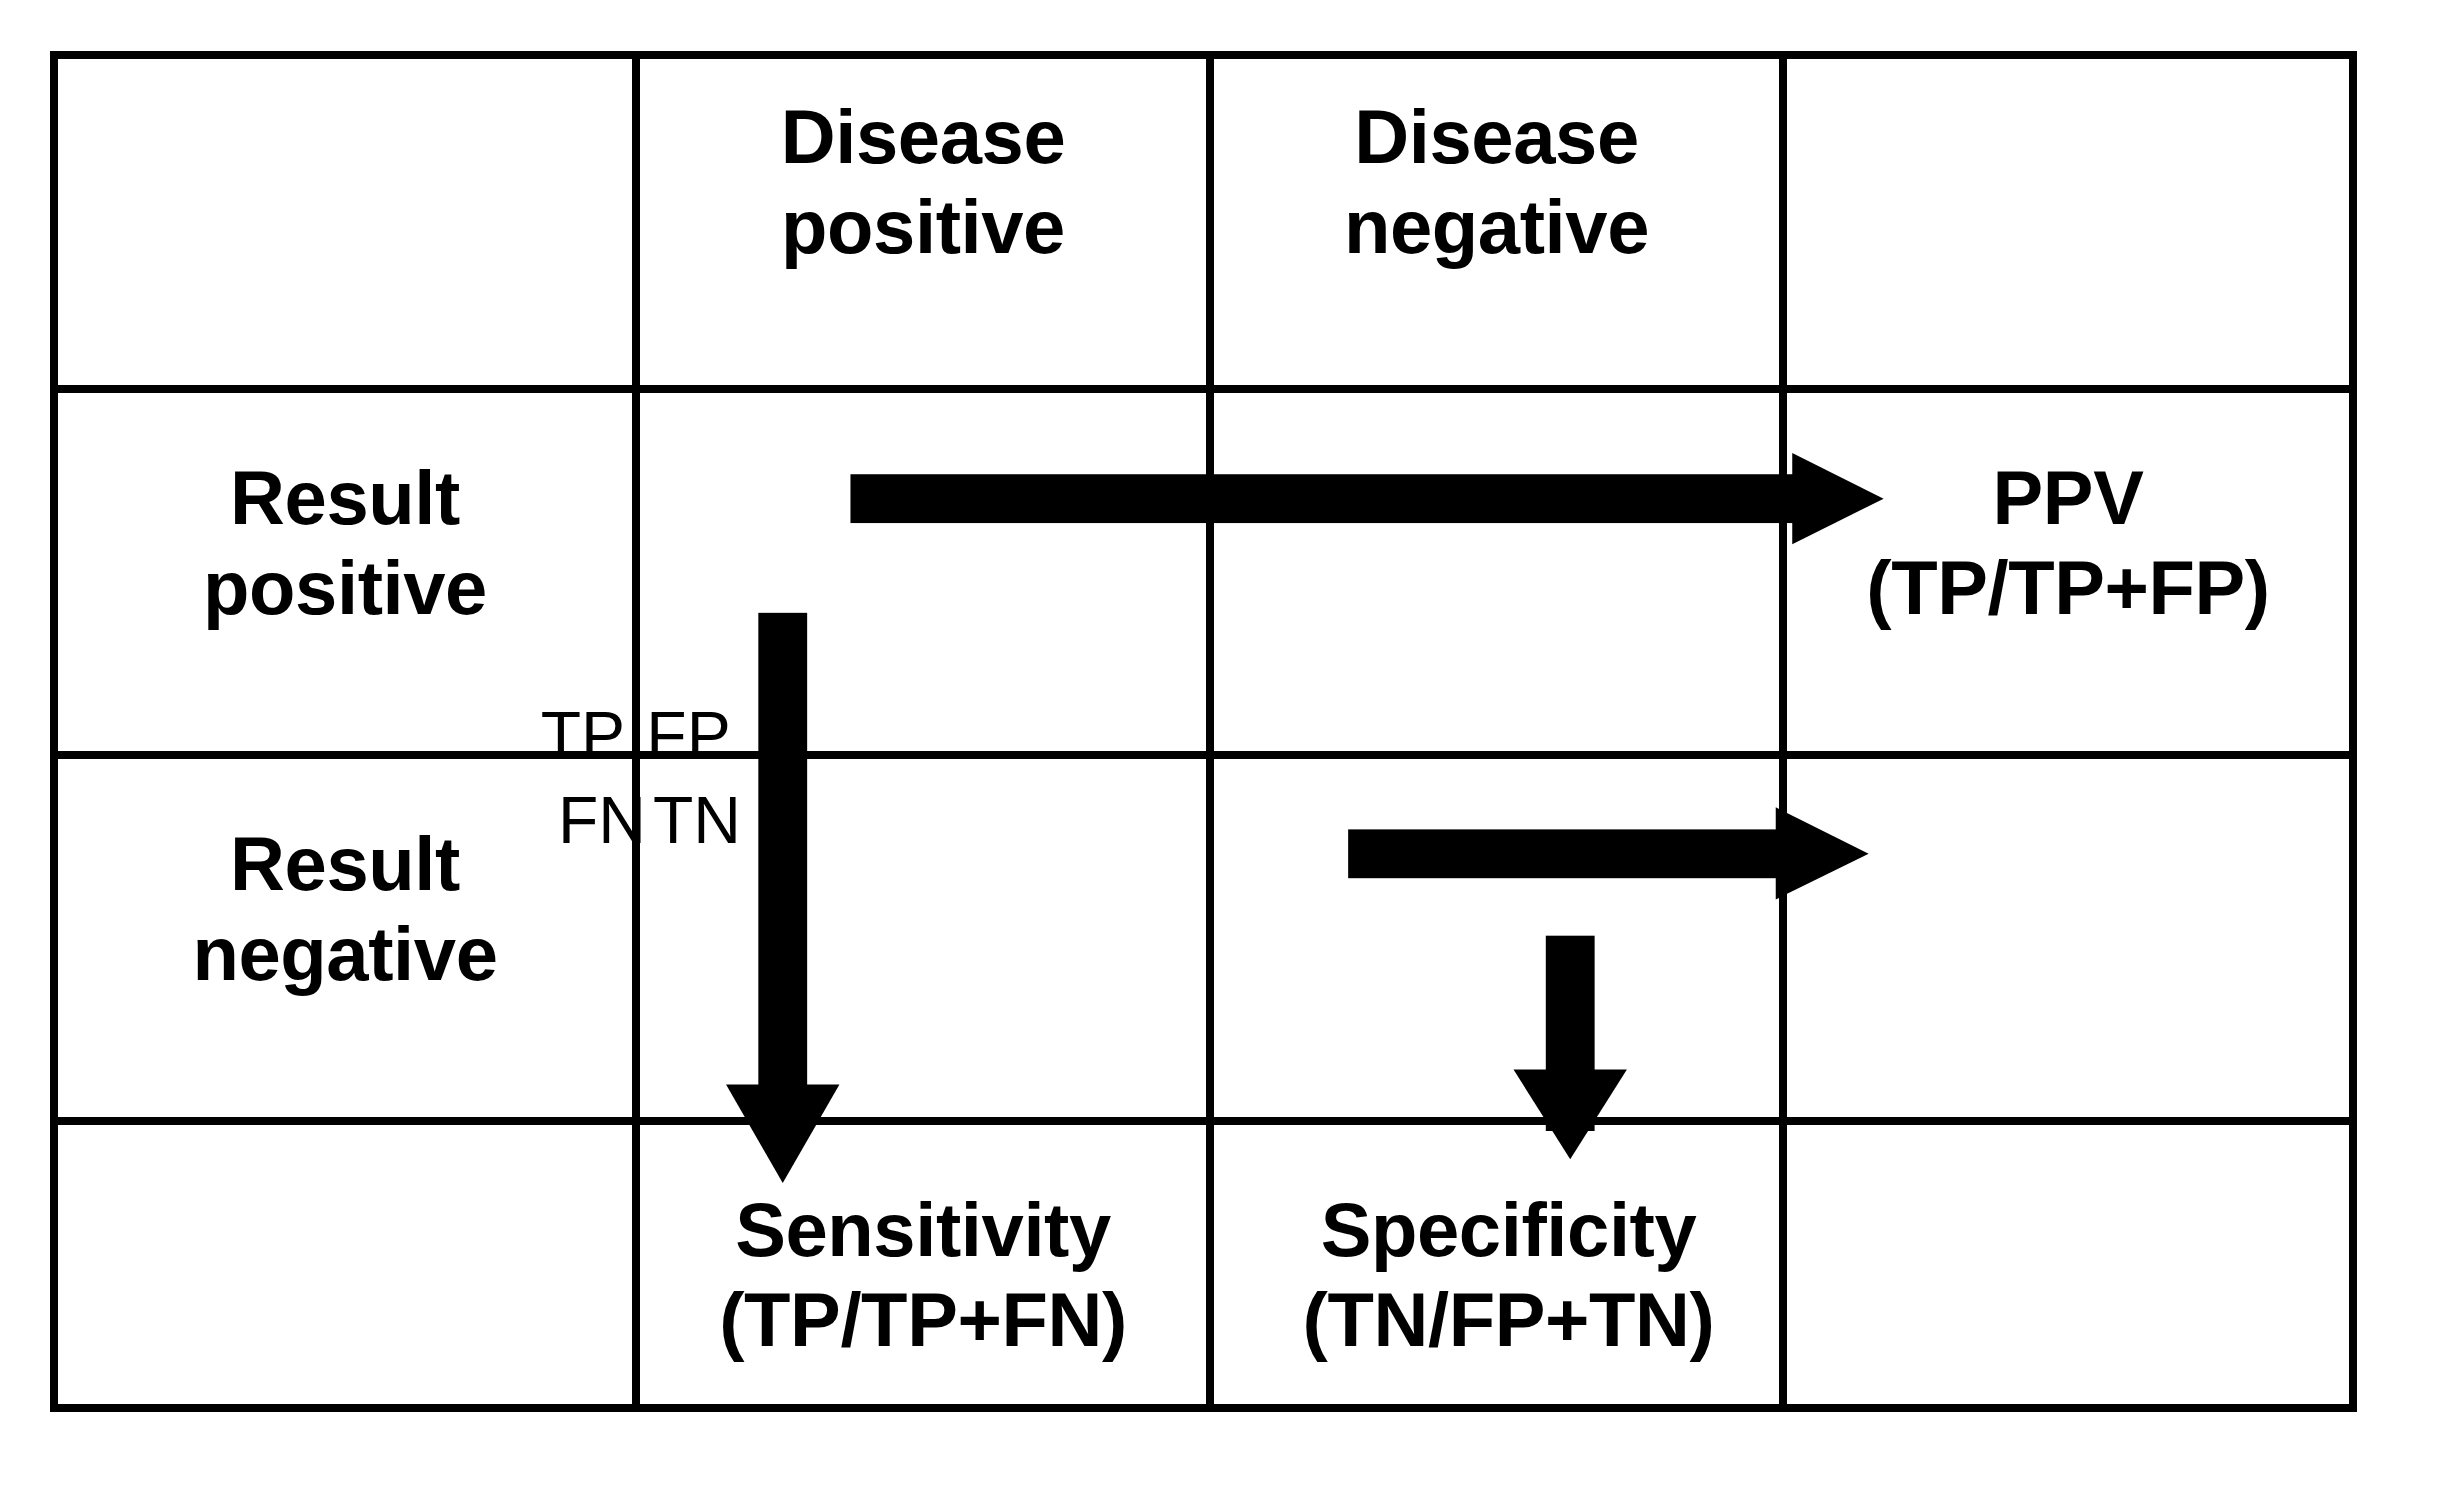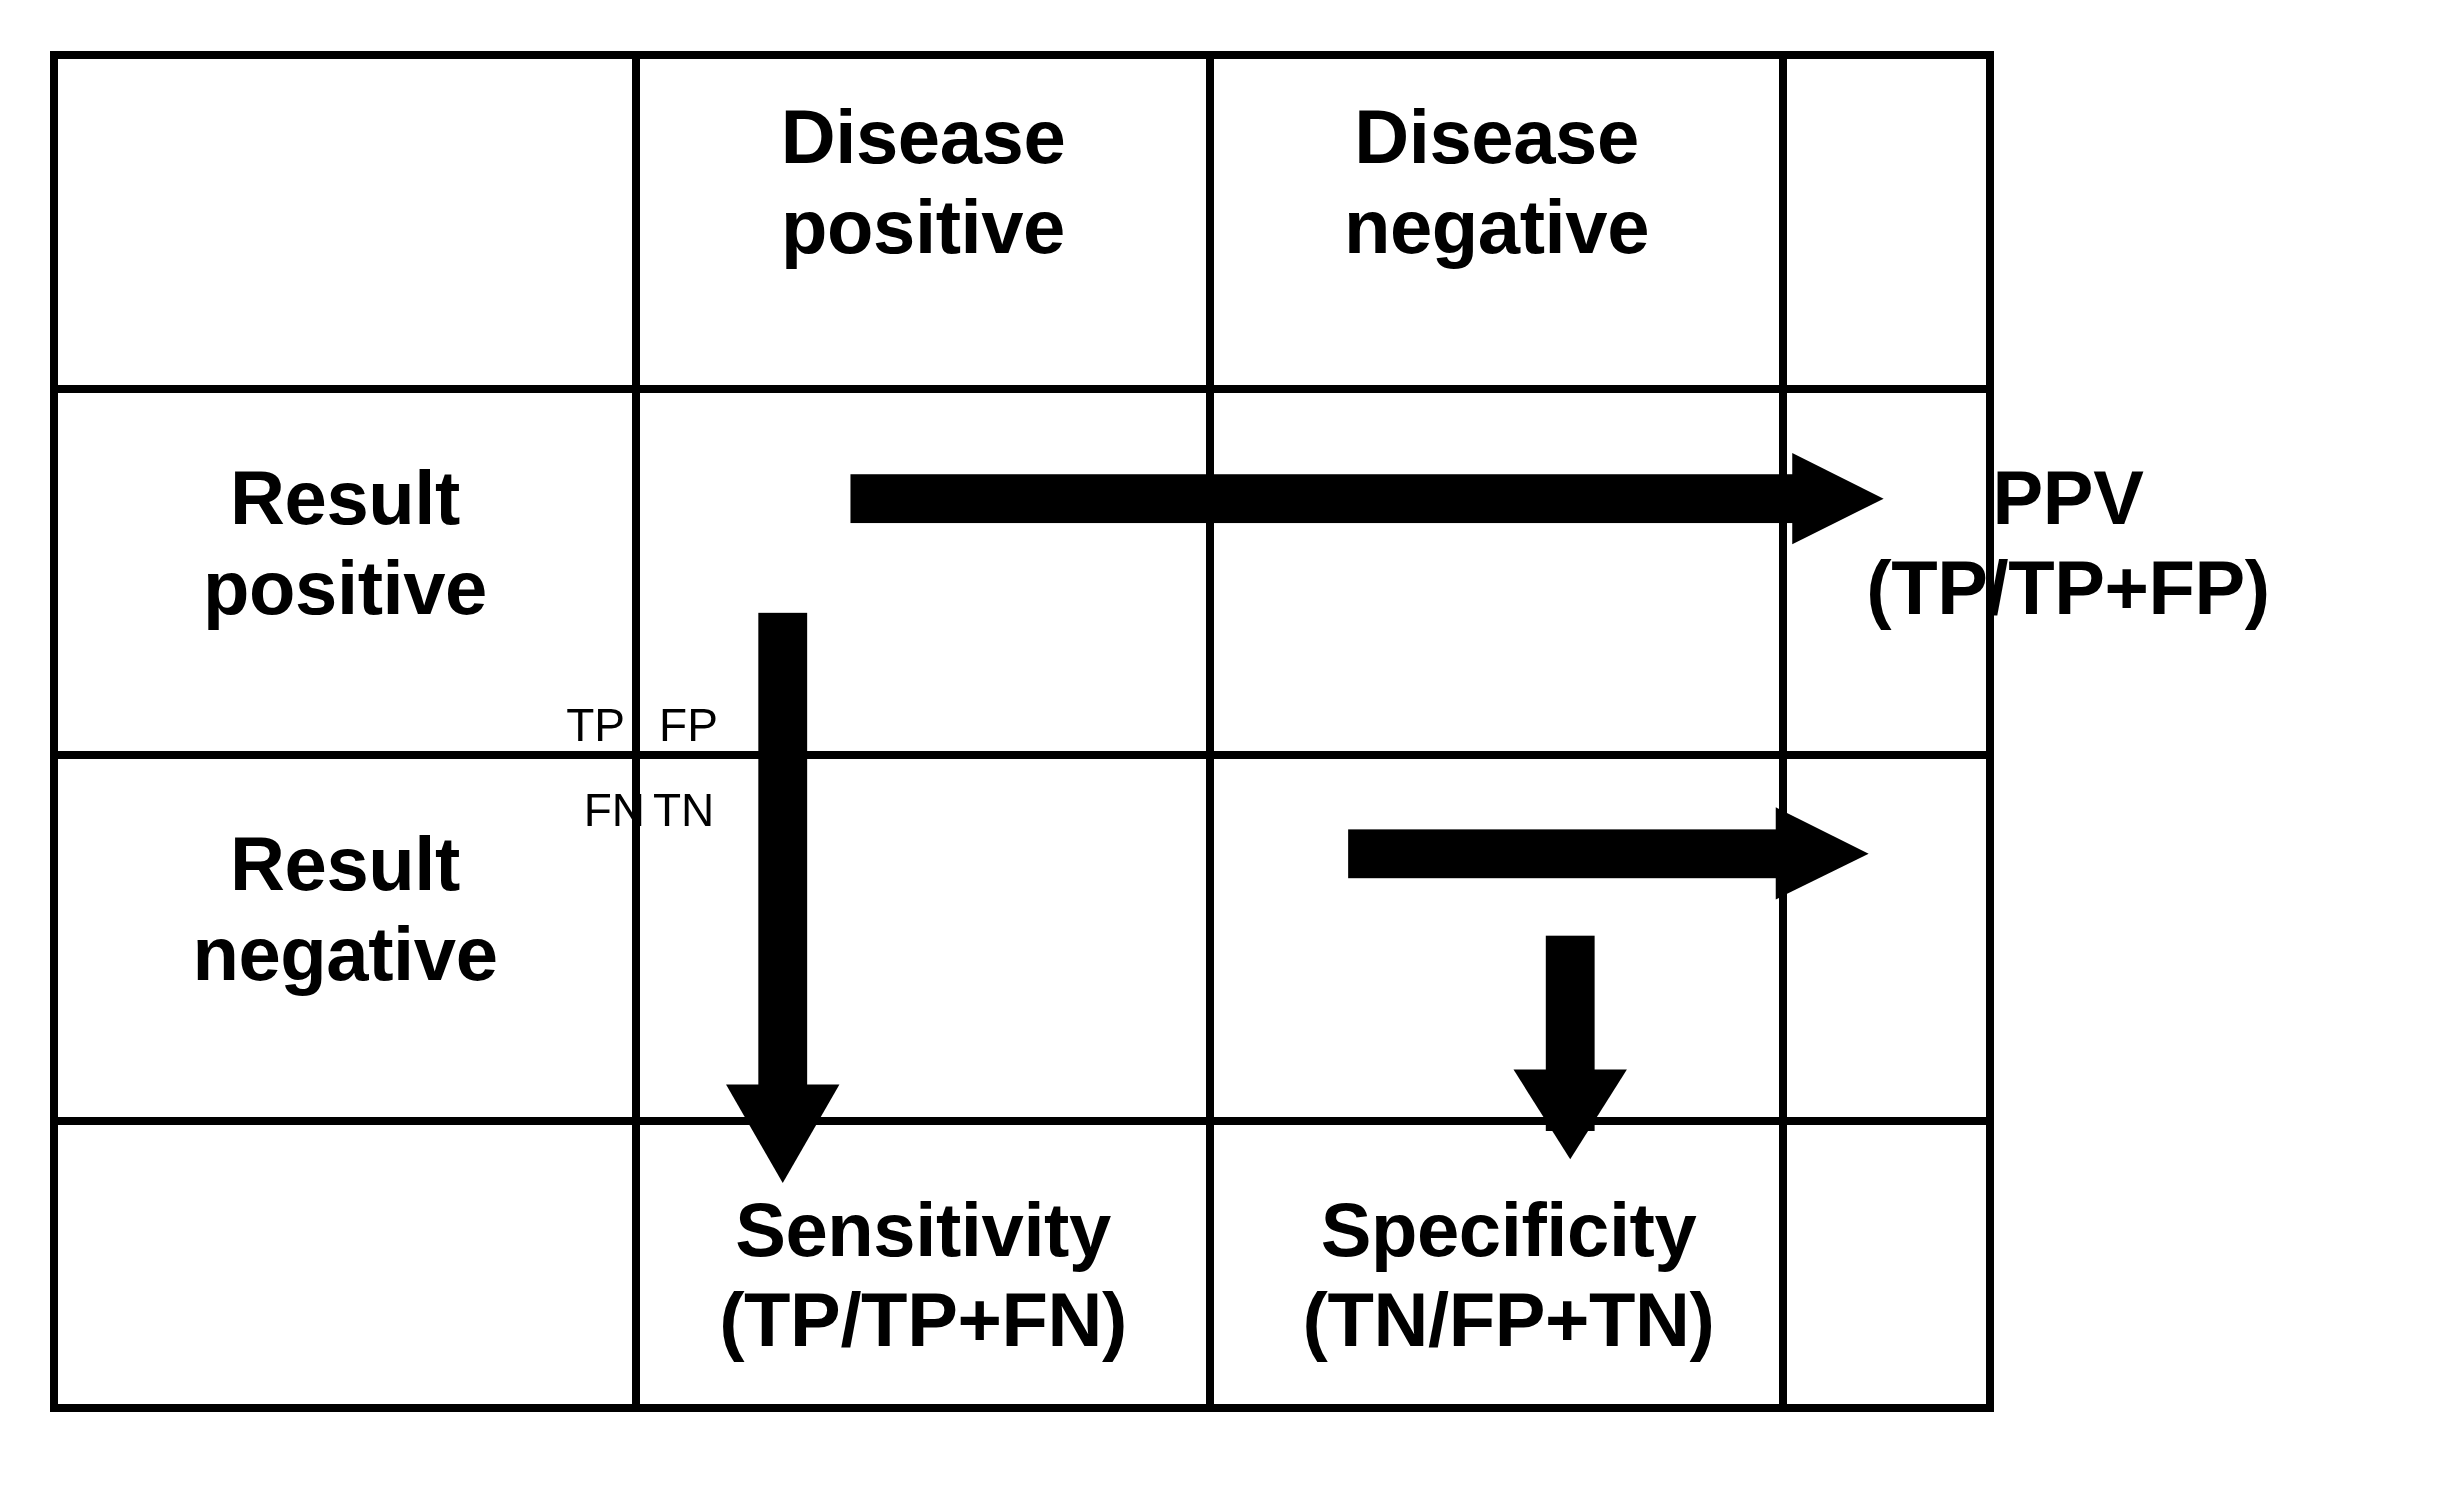--- a/index.html
+++ b/index.html
@@ -15,21 +15,21 @@
     overflow: hidden;
     font-family: "Liberation Sans", sans-serif;
     color: #000000;
   }
 
   
   #matrix-table {
     position: absolute;
     left: 50px;
     top: 51px;
-    width: 1944px;
+    width: 2307px;
     height: 1361px;
     box-sizing: border-box;
     border: 8.7px solid #000000;
   }
 
   
   .col-divider {
     position: absolute;
     top: 0;
     bottom: 0;
@@ -77,21 +77,21 @@
   
   #metric-npv { left: 1729px; top: 760px;  width: 562px; }
 
   
   #metric-sensitivity { left: 582px;  top: 1126px; width: 566px; }
   #metric-specificity { left: 1156px; top: 1126px; width: 565px; padding-left: 12px; }
 
   
   .quad-count {
     position: absolute;
-    font-size: 46px;
+    font-size: 66px;
     font-weight: normal;
     line-height: 1;
     white-space: nowrap;
   }
   #count-tp { left: 480px;  top: 643px; width: 87px; text-align: right; }
   #count-fp { left: 587px;  top: 643px; width: 87px; text-align: center;  }
   #count-fn { left: 500px;  top: 728px; width: 87px; text-align: right; }
   #count-tn { left: 587px;  top: 728px; width: 87px; text-align: left; margin-left: 8px;  }
 
   

